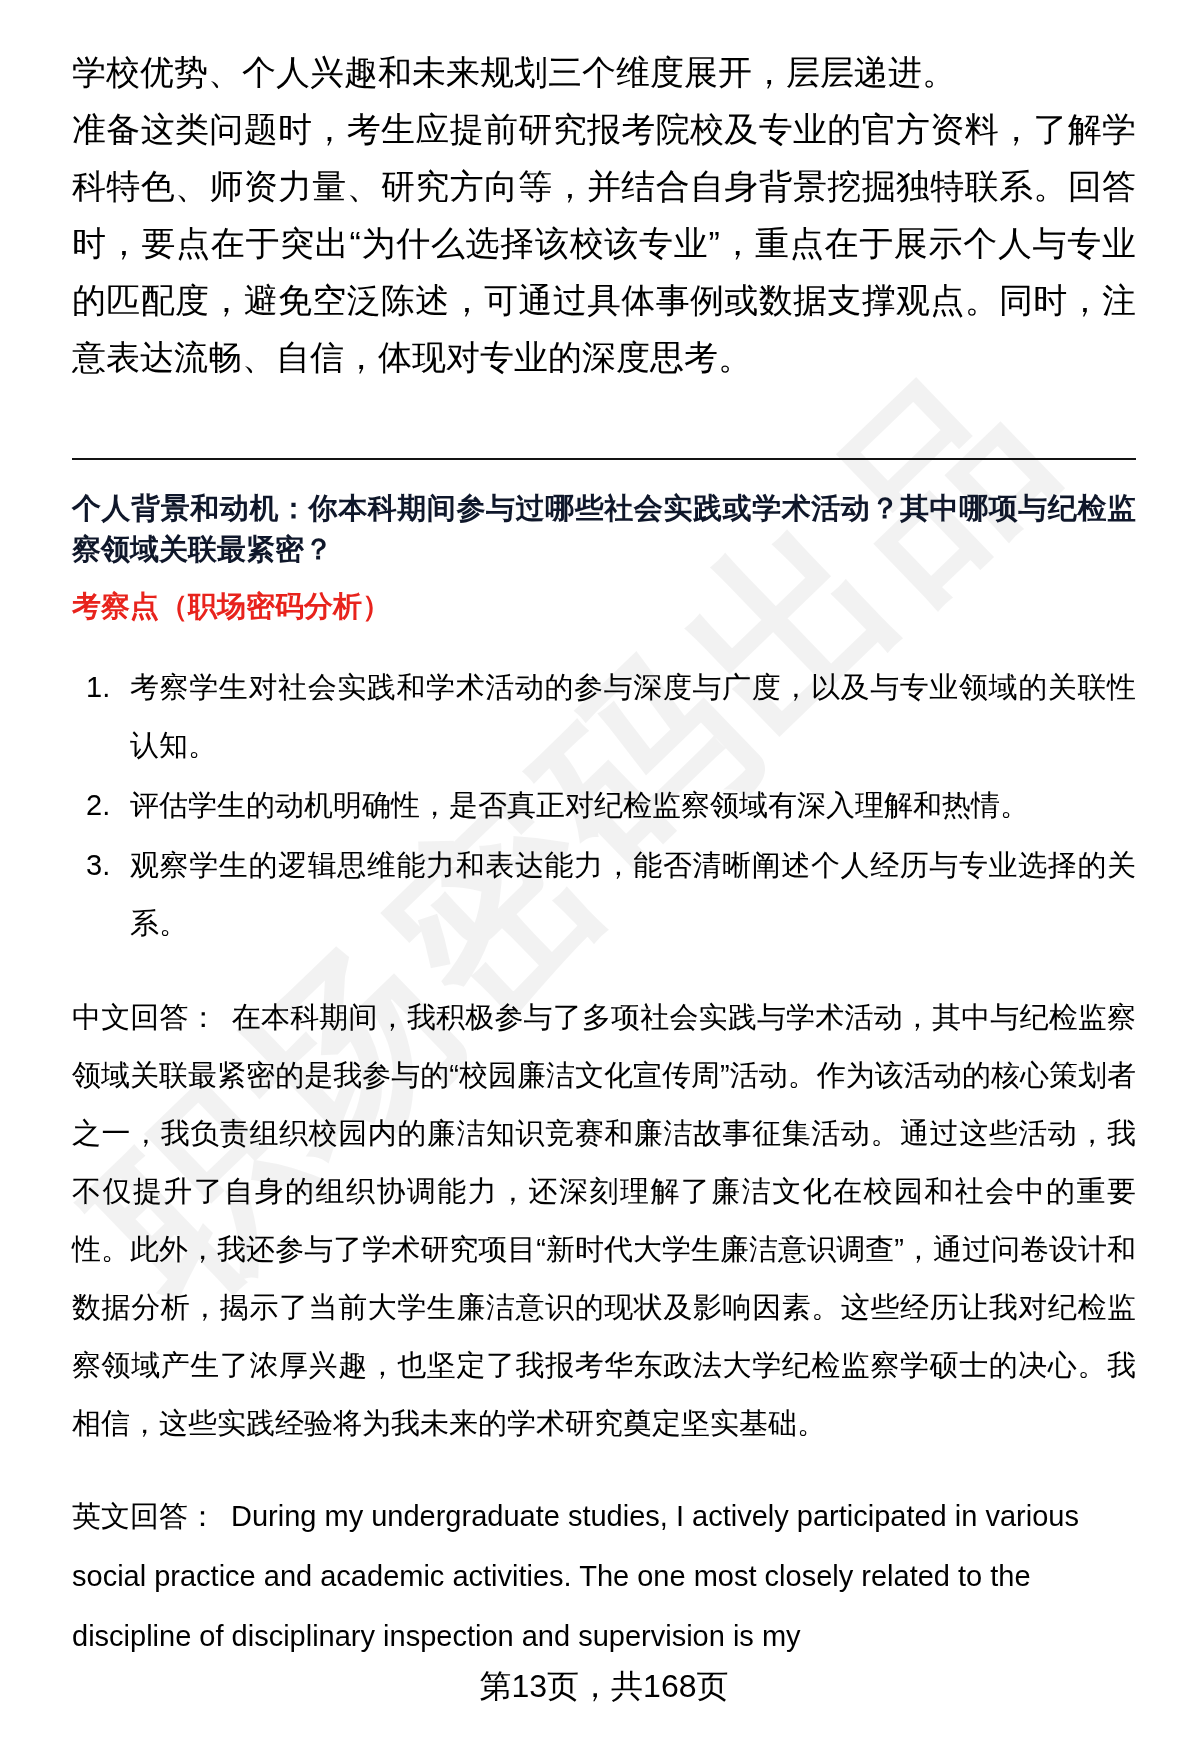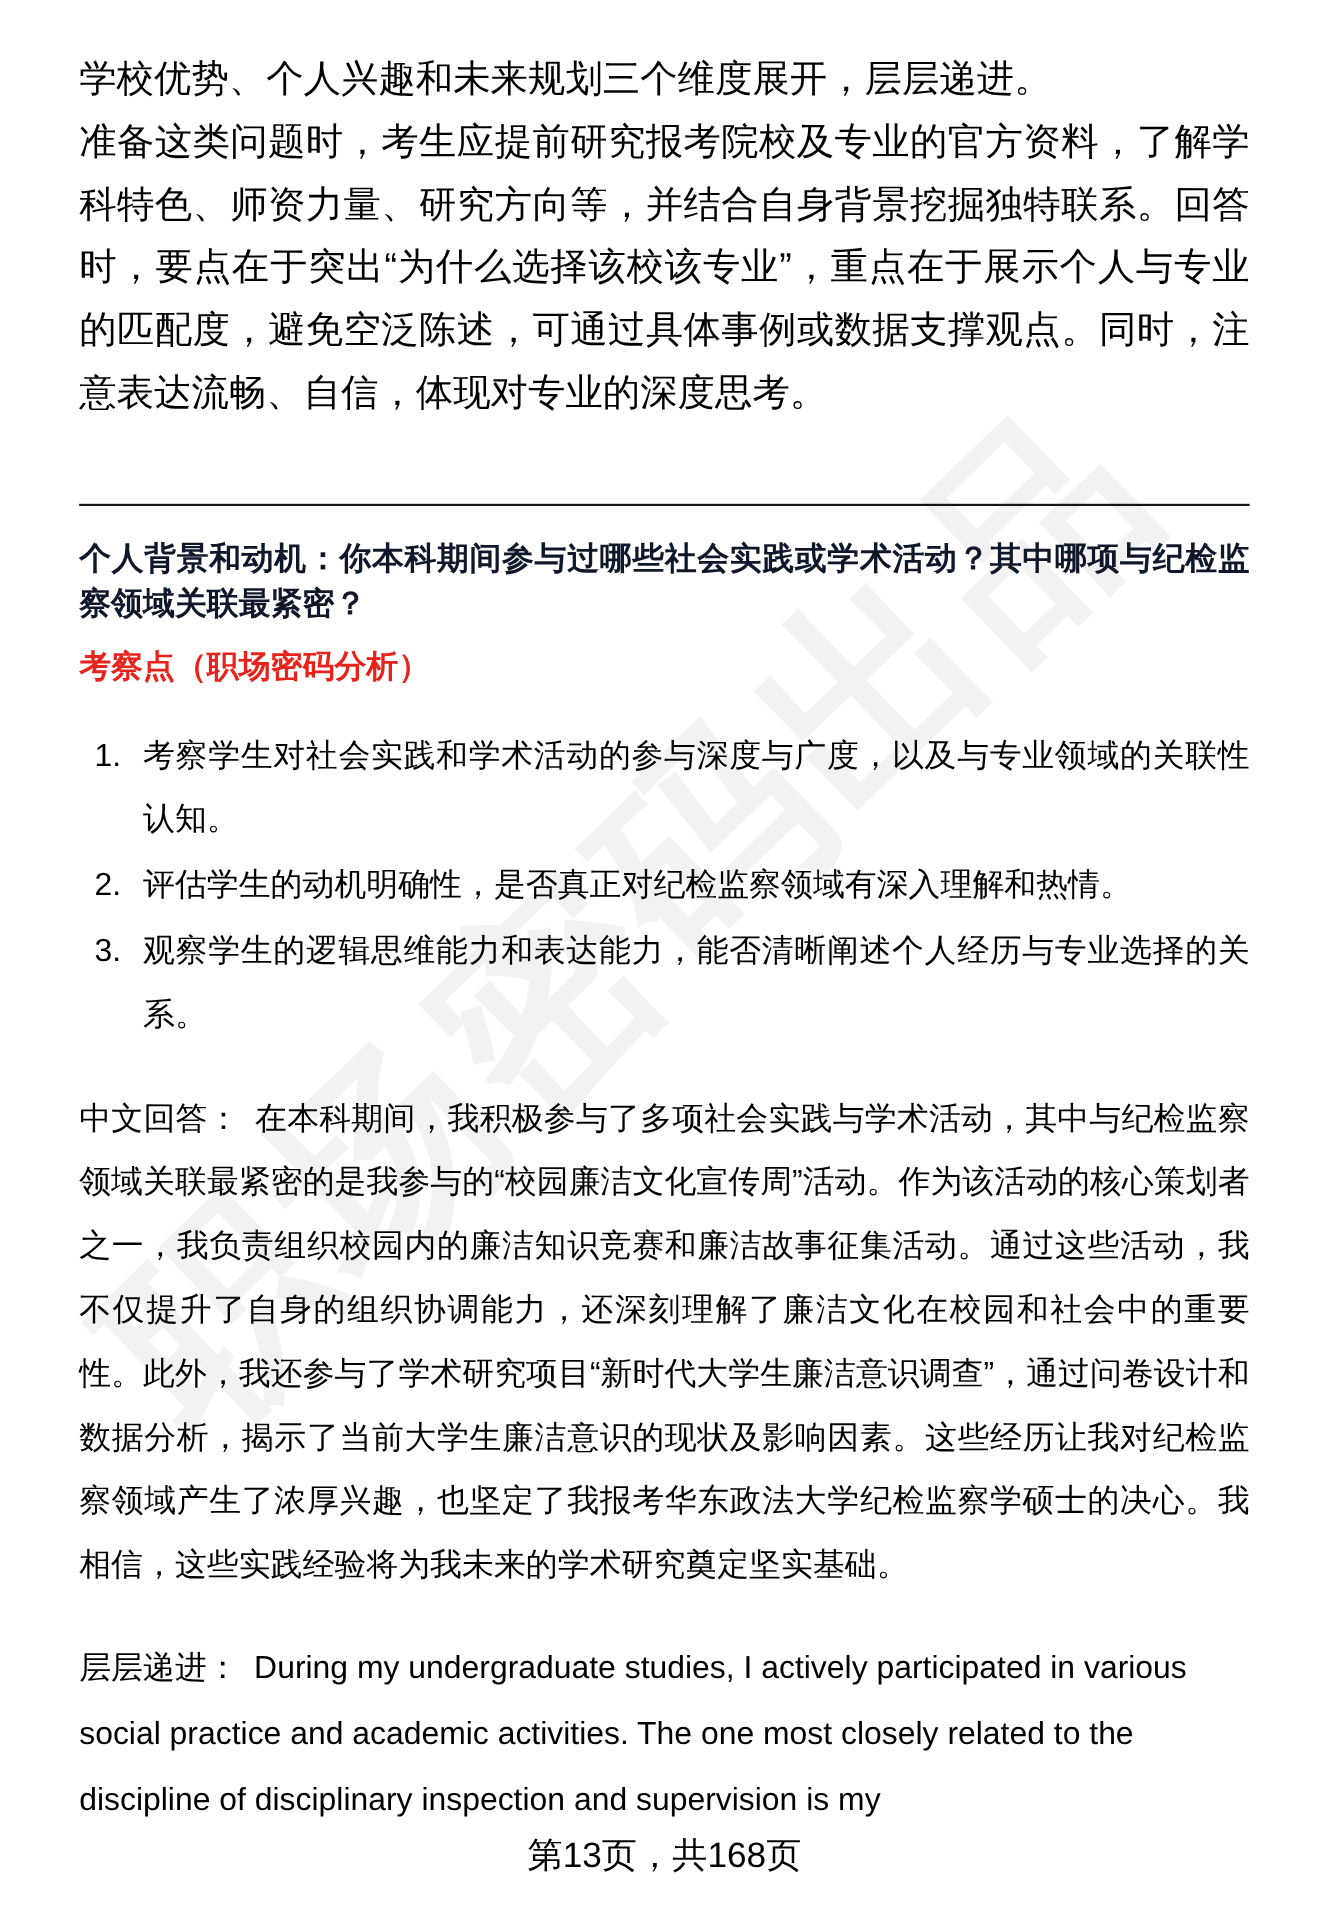--- a/index.html
+++ b/index.html
@@ -130,18 +130,18 @@
         <span>评估学生的动机明确性，是否真正对纪检监察领域有深入理解和热情。</span>
       </li>
         <li>
         <span class="num">3.</span>
         <span>观察学生的逻辑思维能力和表达能力，能否清晰阐述个人经历与专业选择的关系。</span>
       </li>
       </ol>
 
     <p class="answer-cn"><span>中文回答：</span><span class="ans-text">在本科期间，我积极参与了多项社会实践与学术活动，其中与纪检监察领域关联最紧密的是我参与的“校园廉洁文化宣传周”活动。作为该活动的核心策划者之一，我负责组织校园内的廉洁知识竞赛和廉洁故事征集活动。通过这些活动，我不仅提升了自身的组织协调能力，还深刻理解了廉洁文化在校园和社会中的重要性。此外，我还参与了学术研究项目“新时代大学生廉洁意识调查”，通过问卷设计和数据分析，揭示了当前大学生廉洁意识的现状及影响因素。这些经历让我对纪检监察领域产生了浓厚兴趣，也坚定了我报考华东政法大学纪检监察学硕士的决心。我相信，这些实践经验将为我未来的学术研究奠定坚实基础。</span></p>
 
-    <p class="answer-en"><span>层层递进：</span><span class="ans-text">During my undergraduate studies, I actively participated in various social practice and academic activities. The one most closely related to the discipline of disciplinary inspection and supervision is my</span></p>
+    <p class="answer-en"><span>英文回答：</span><span class="ans-text">During my undergraduate studies, I actively participated in various social practice and academic activities. The one most closely related to the discipline of disciplinary inspection and supervision is my</span></p>
 
     <p class="footer">第13页，共168页</p>
 
   </div>
 </div>
 
 </body></html>

